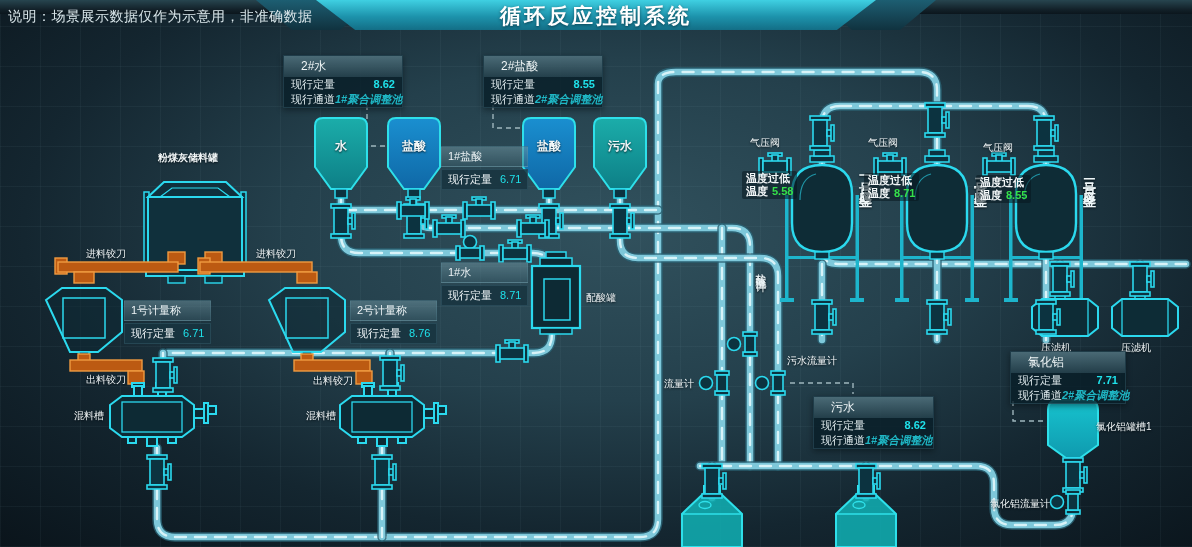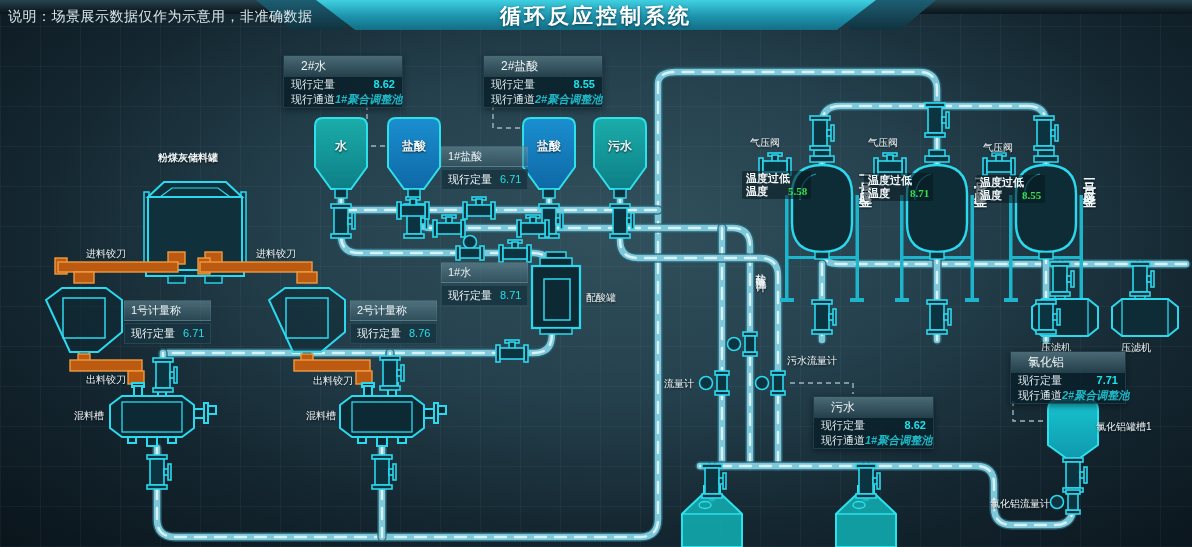--- a/index.html
+++ b/index.html
@@ -24,21 +24,21 @@
   
   .lbl{position:absolute;color:#f2f7f8;font-size:10px;white-space:nowrap;text-shadow:0 1px 2px rgba(0,10,15,.8);z-index:20;}
   .lbl.c{transform:translateX(-50%);}
   .tanklbl{font-weight:bold;font-size:12px;}
   .vlbl{position:absolute;writing-mode:vertical-rl;color:#eef6f8;font-size:13px;font-weight:bold;
     letter-spacing:4px;text-shadow:0 1px 2px rgba(0,10,15,.8);z-index:20;}
   .vlbl.small{font-size:11px;font-weight:normal;letter-spacing:2px;}
   
   .alarm{position:absolute;z-index:21;background:rgba(8,24,31,.55);padding:1px 4px;border-radius:2px;
     color:#f4f8f9;font-size:11px;font-weight:bold;line-height:13px;white-space:nowrap;}
-  .alarm .g{color:#35e04a;margin-left:20px;font-family:Liberation Serif, serif;}
+  .alarm .g{color:#35e04a;margin-left:4px;}
   
   .panel{position:absolute;z-index:25;background:rgba(9,31,40,.82);border:1px solid rgba(120,185,205,.18);
     box-shadow:0 2px 6px rgba(0,8,12,.45);}
   .panel .bar{background:linear-gradient(180deg,rgba(125,165,178,.55),rgba(70,105,118,.4));
     color:#f0f6f7;font-size:12px;font-weight:normal;padding:2px 17px;}
   .panel .row{display:flex;justify-content:space-between;align-items:center;
     color:#dde8eb;font-size:11px;padding:1px 7px;line-height:13px;white-space:nowrap;}
   .panel .val{color:#1fe1ea;font-weight:bold;}
   .panel .link{color:#1fb6c4;font-weight:bold;font-style:italic;}
   .mini{position:absolute;z-index:25;width:auto;}

